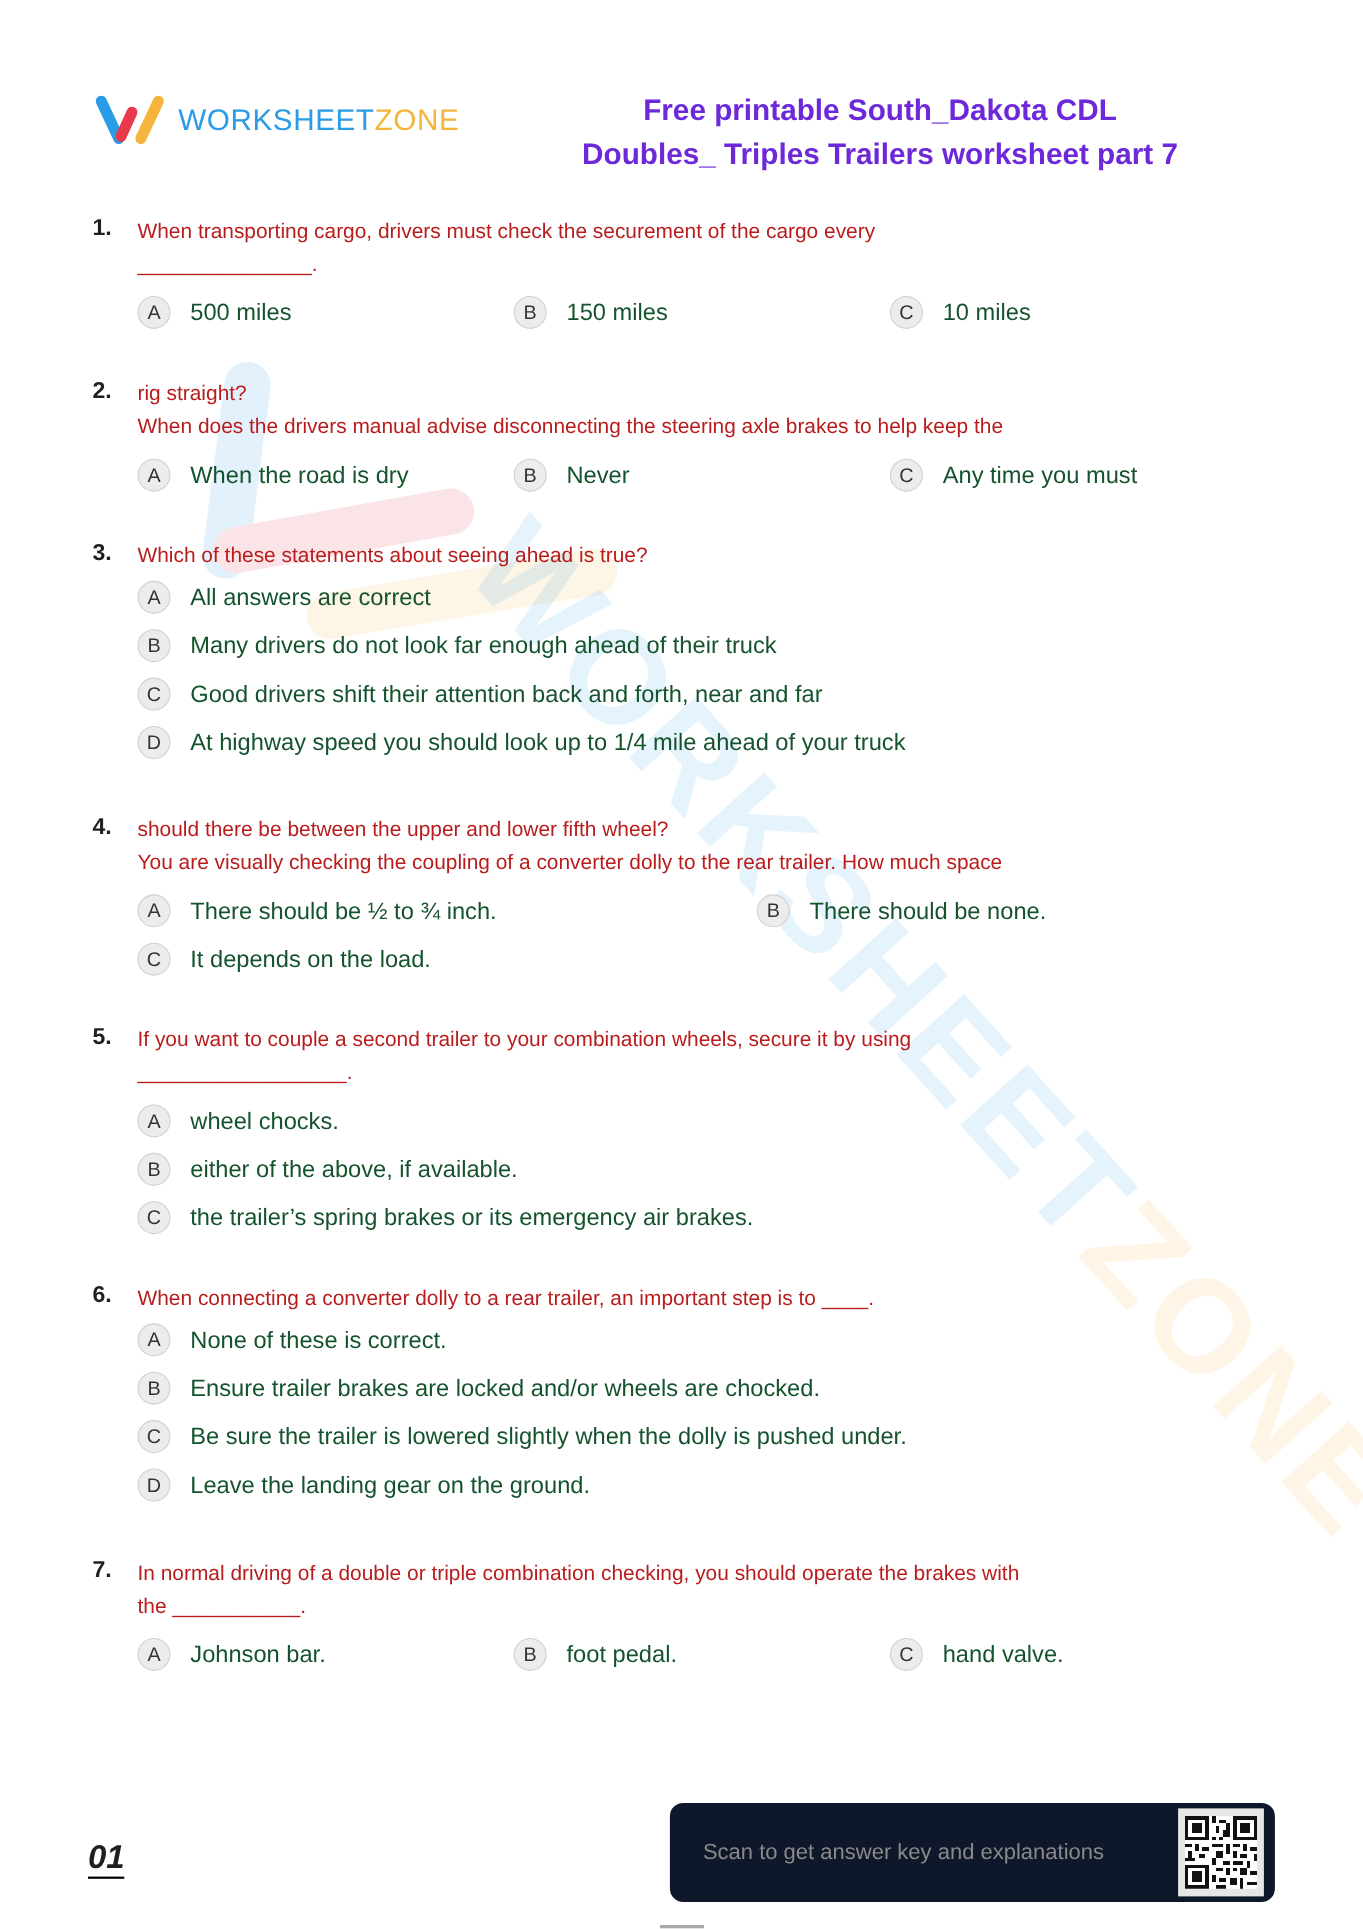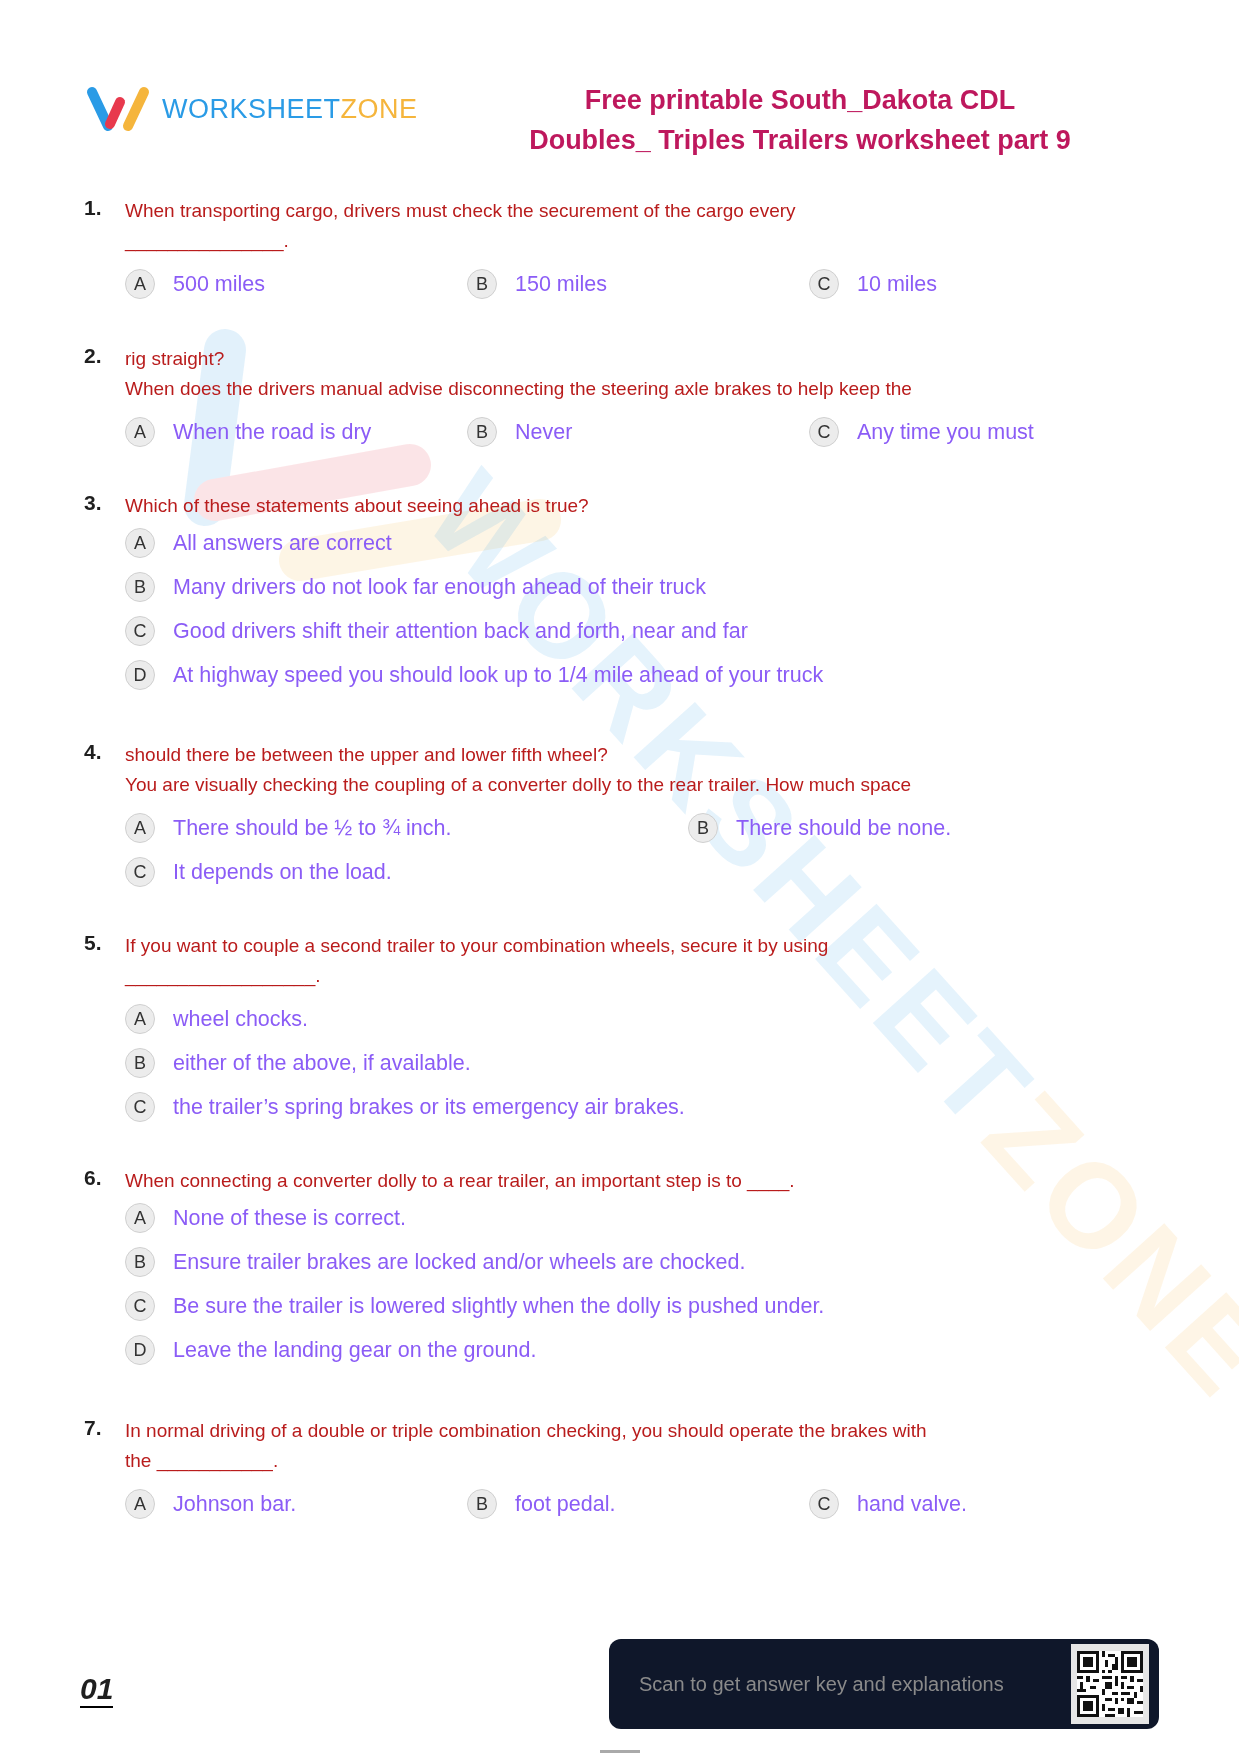--- a/index.html
+++ b/index.html
@@ -8,35 +8,35 @@
     background: #ffffff; color: #1f1f1f;
     font-family: "Liberation Sans", "DejaVu Sans", sans-serif;
   }
   .logo { position: absolute; left: 84px; top: 84px; display: flex; align-items: center; }
   .logo svg { width: 68px; height: 50px; }
   .logo-text { margin-left: 10px; font-size: 27px; letter-spacing: 0.5px; font-weight: 500; }
   .logo-text .w { color: #2a9be6; }
   .logo-text .z { color: #f5b53c; }
   .title {
     position: absolute; left: 480px; top: 80px; width: 640px; text-align: center;
-    font-weight: bold; font-size: 27px; line-height: 40px; color: #be185d;
+    font-weight: bold; font-size: 27px; line-height: 40px; color: #6d28d9;
   }
   .watermark { position: absolute; left: 0; top: 0; width: 1239px; height: 1754px; pointer-events: none; }
   .q { position: absolute; left: 84px; width: 1080px; }
   .q-num { position: absolute; left: 0; top: 0; font-weight: bold; font-size: 21px; width: 40px; }
   .q-text { margin-left: 41px; font-size: 19px; line-height: 30px; color: #b91c1c; }
   .opts { margin-left: 41px; position: relative; }
   .opt { display: flex; align-items: center; height: 44px; }
   .bubble {
     width: 30px; height: 30px; border-radius: 50%; background: #ececec;
     border: 1px solid #d0d0d0; box-sizing: border-box;
     display: flex; align-items: center; justify-content: center;
     font-size: 18px; color: #333; flex: 0 0 auto;
   }
-  .opt-text { margin-left: 18px; font-size: 21.5px; color: #8b5cf6; }
+  .opt-text { margin-left: 18px; font-size: 21.5px; color: #14532d; }
   .footer-num {
     position: absolute; left: 80px; top: 1674px; font-weight: bold; font-size: 30px;
     border-bottom: 2px solid #000; line-height: 30px; padding-bottom: 2px; font-style: italic;
   }
   .scan-box {
     position: absolute; left: 609px; top: 1639px; width: 550px; height: 90px;
     background: #0f172a; border-radius: 12px; display: flex; align-items: center;
   }
   .scan-text { margin-left: 30px; font-size: 20px; color: #8a8a8a; }
   .qr {
@@ -65,21 +65,21 @@
     <line x1="36" y1="18" x2="26" y2="40" stroke="#e8394d" stroke-width="10" stroke-linecap="round"></line>
     <line x1="60" y1="8" x2="44" y2="42" stroke="#f5b53c" stroke-width="10" stroke-linecap="round"></line>
   </svg>
   <div class="logo-text">
     <span class="w">WORKSHEET</span><span class="z">ZONE</span>
   </div>
 </div>
 
 <div class="title">
   <div>Free printable South_Dakota CDL</div>
-  <div>Doubles_ Triples Trailers worksheet part 9</div>
+  <div>Doubles_ Triples Trailers worksheet part 7</div>
 </div>
 
 <div class="q" style="top:196px">
   <div class="q-num">1.</div>
   <div class="q-text">
     <div>When transporting cargo, drivers must check the securement of the cargo every</div>
     <div>_______________.</div>
   </div>
   <div class="opts" style="height:48px; margin-top:6px">
     <div class="opt" style="position:absolute;left:0;top:0">

